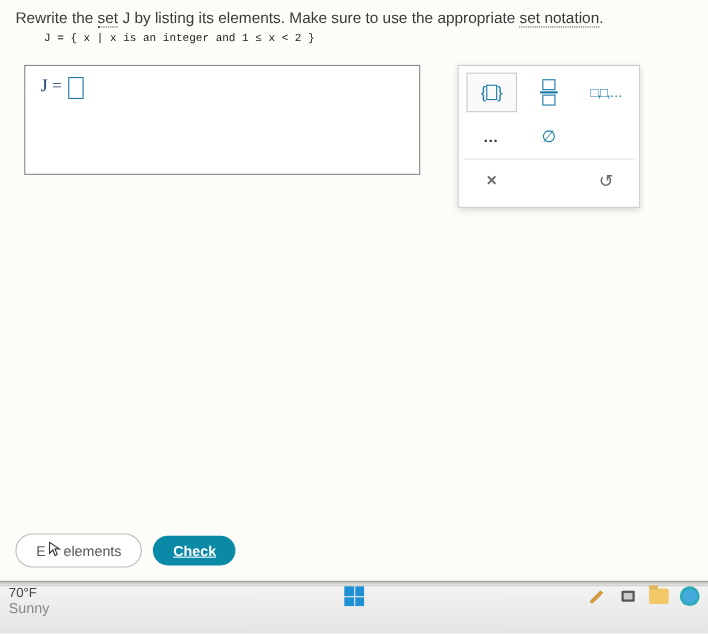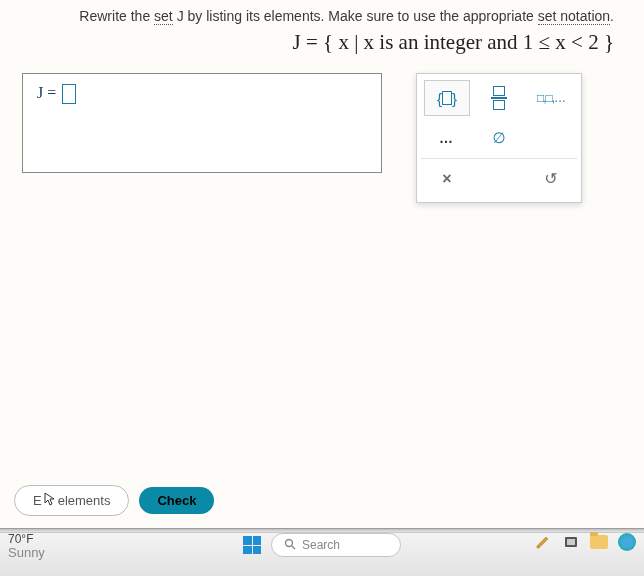--- a/index.html
+++ b/index.html
@@ -7,33 +7,32 @@
     font-family: Arial, Helvetica, sans-serif;
     background: #fdfcf8;
     width: 644px;
     height: 576px;
     overflow: hidden;
     color: #333;
     position: relative;
   }
   .page {
     padding: 8px 30px 0 14px;
-    text-align: right;
   }
   .question-text {
     font-size: 14px;
     color: #3a3a3a;
     margin-bottom: 6px;
   }
   .dotted {
     border-bottom: 1px dotted #555;
   }
   .set-def {
-    font-family: Liberation Serif, serif;
-    font-size: 21px;
+    font-family: Liberation Mono, monospace;
+    font-size: 10px;
     margin-left: 26px;
     margin-bottom: 18px;
     color: #222;
   }
   .workarea {
     display: flex;
     align-items: flex-start;
     gap: 34px;
     margin-left: 8px;
   }
@@ -123,22 +122,23 @@
     gap: 2px;
   }
   .btn-expl {
     border: 1px solid #bbb;
     background: #fff;
     color: #555;
   }
   .btn-check {
     border: none;
     background: #0b8aa8;
-    color: #000000;
+    color: #ffffff;
     font-weight: bold;
+    text-decoration: underline;
   }
   .cursor-ic {
     display:inline-block;
   }
   .rule {
     position:absolute;
     bottom: 44px;
     left:0; right:0;
     height: 4px;
     background: linear-gradient(#bdbdbd,#e6e6e6);
@@ -273,29 +273,20 @@
     <div class="temp">70°F</div>
     <div class="cond">Sunny</div>
   </div>
   <div class="tb-center">
     <div class="win-icon">
         <div></div>
         <div></div>
         <div></div>
         <div></div>
       </div>
-    <div class="searchbox">
-      <span>
-        <svg width="12" height="12" viewBox="0 0 12 12">
-            <circle cx="5" cy="5" r="3.5" fill="none" stroke="#888" stroke-width="1.4"></circle>
-            <line x1="8" y1="8" x2="11" y2="11" stroke="#888" stroke-width="1.4"></line>
-          </svg>
-      </span>
-      <span>Search</span>
-    </div>
   </div>
   <div class="tb-right">
     <span class="ic">
       <svg width="16" height="16" viewBox="0 0 16 16">
           <path d="M2 14 L4 14 L13 5 L11 3 L2 12 Z" fill="#d69b3a" stroke="#b07a20" stroke-width="0.5"></path>
         </svg>
     </span>
     <span class="ic">
       <svg width="16" height="16" viewBox="0 0 16 16">
           <rect x="2" y="3" width="12" height="10" rx="1" fill="#555"></rect>

